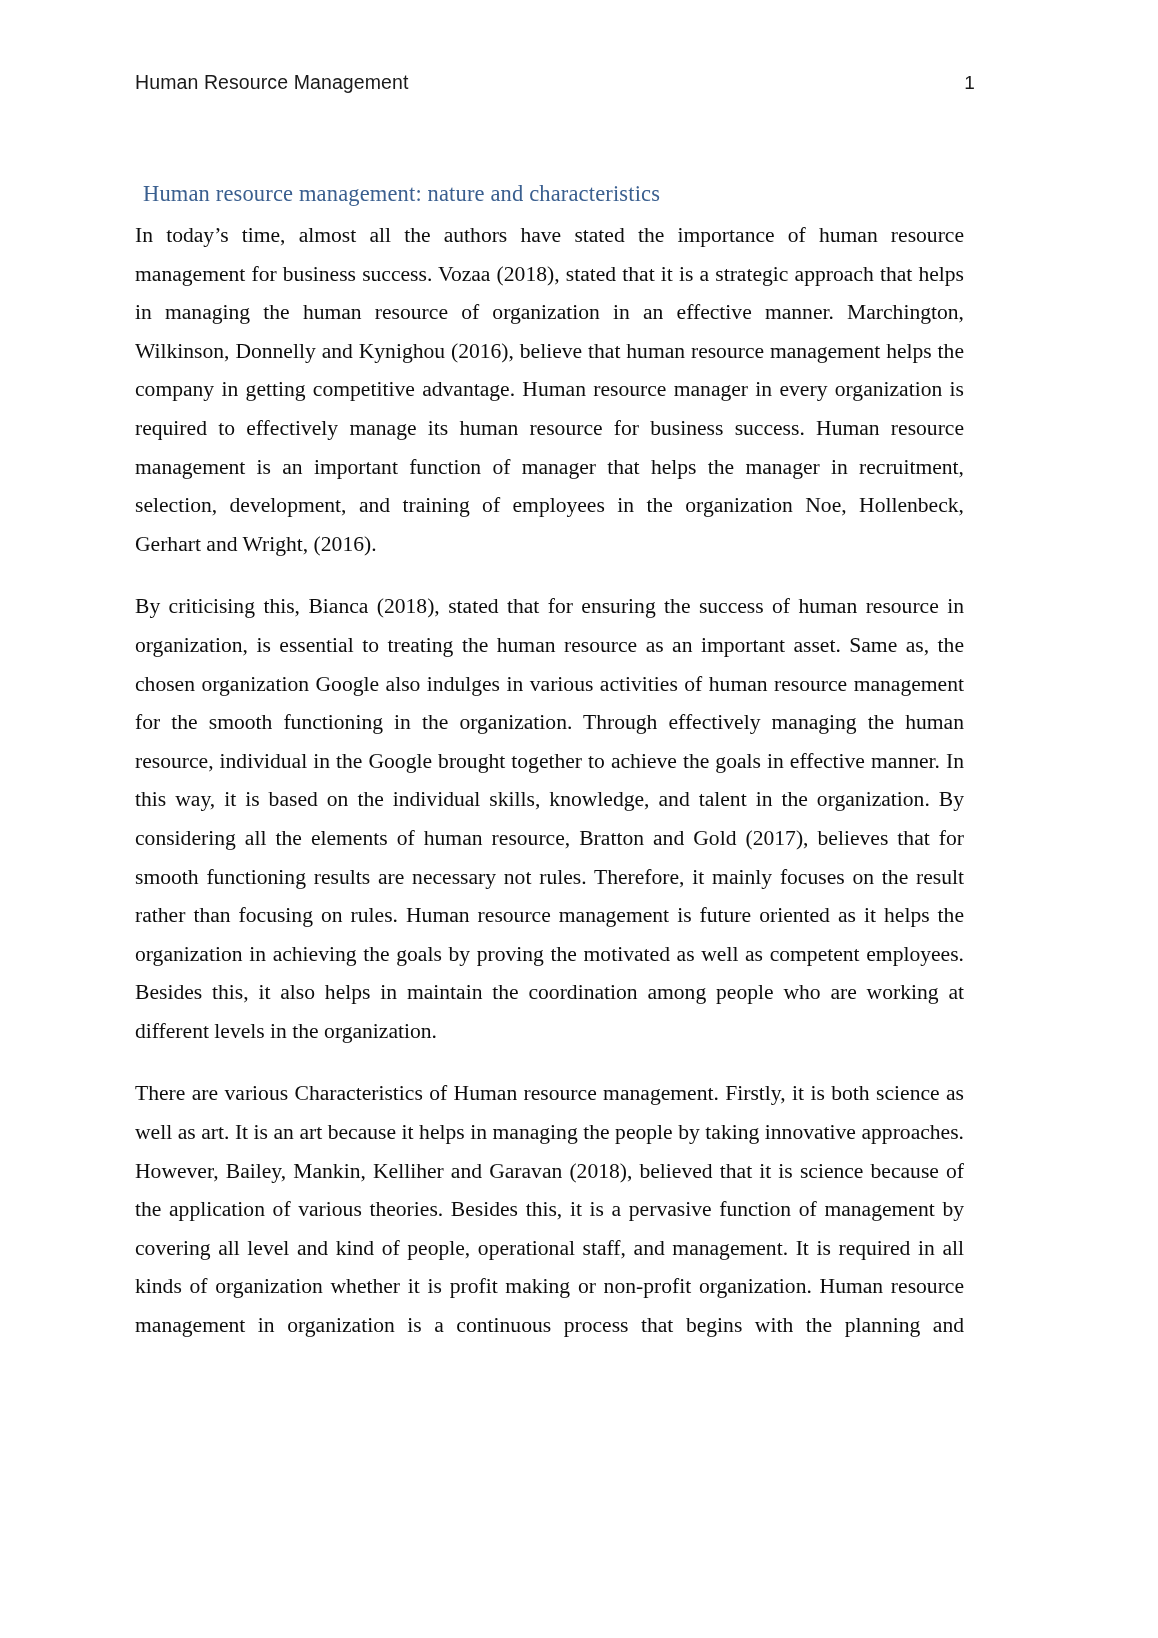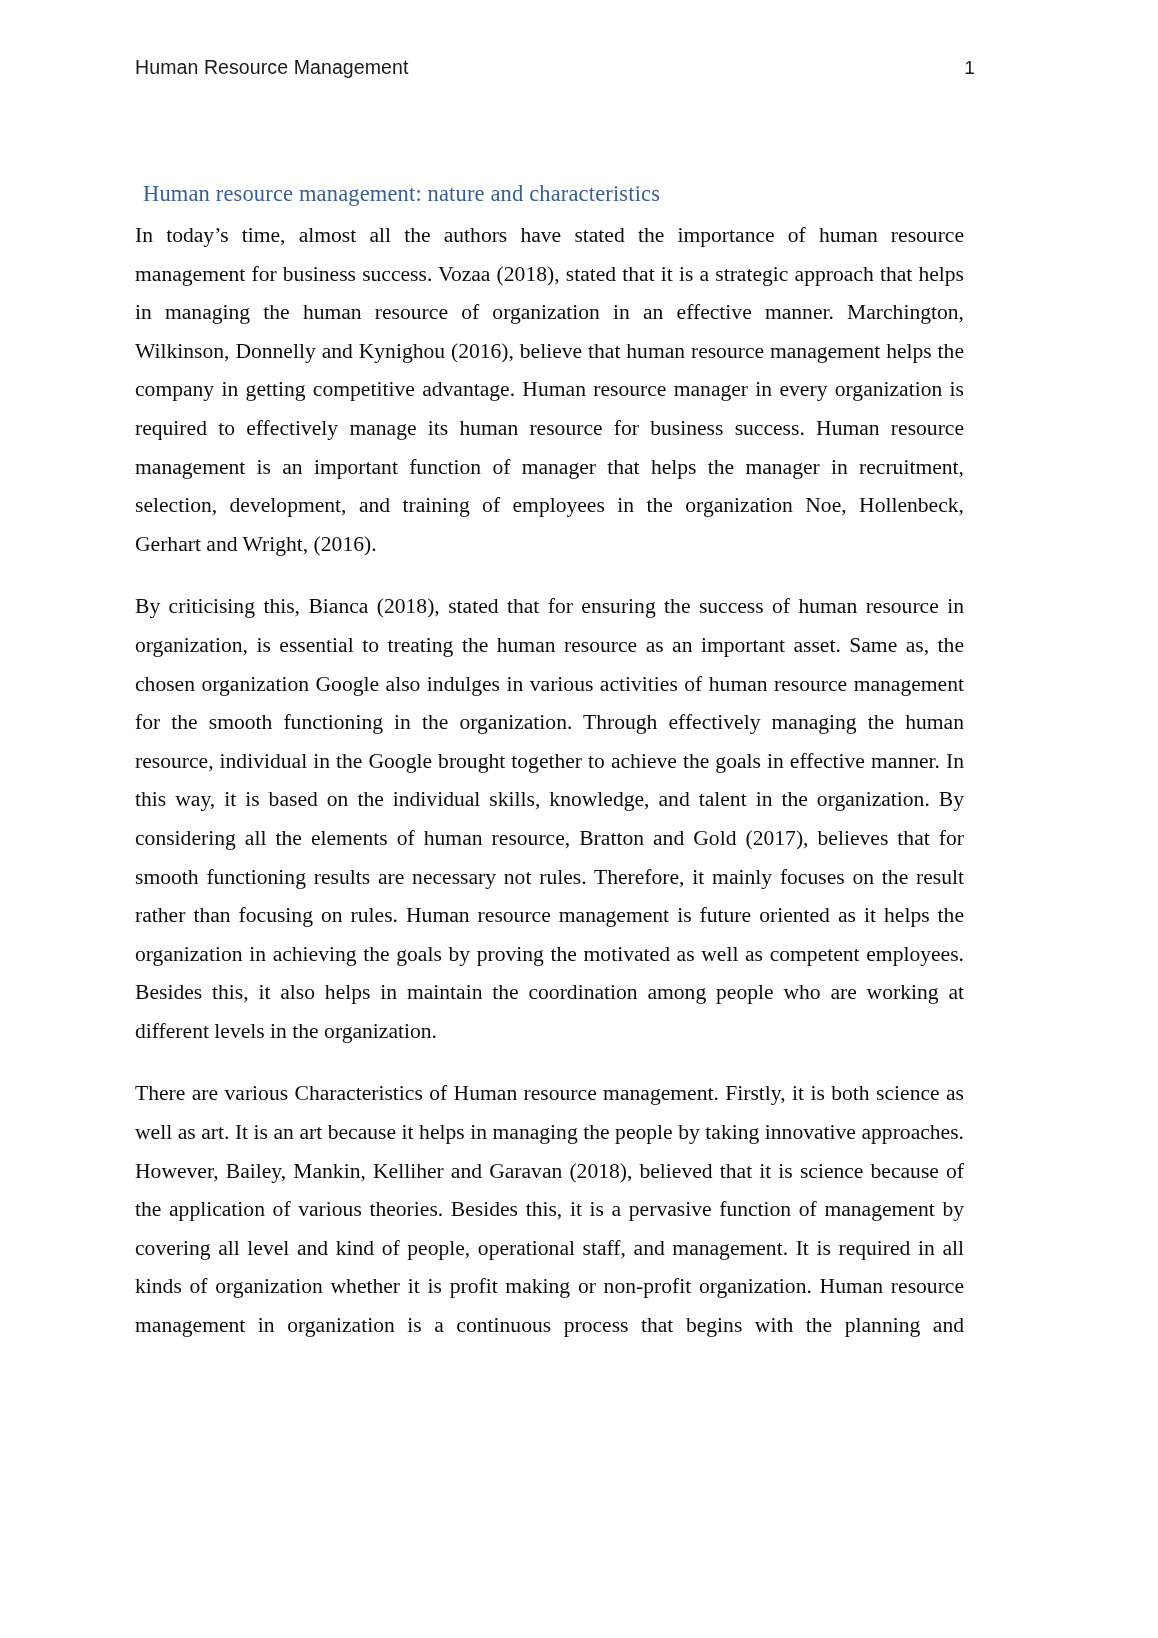--- a/index.html
+++ b/index.html
@@ -20,21 +20,21 @@
     width: 1158px;
     height: 1638px;
     background: #ffffff;
     box-sizing: border-box;
   }
 
   
   .page-header {
     position: absolute;
     left: 135px;
-    top: 55px;
+    top: 70px;
     width: 840px;
     display: flex;
     align-items: baseline;
     justify-content: space-between;
     font-family: "Liberation Sans", "DejaVu Sans", sans-serif;
     font-size: 19.5px;
     line-height: 24px;
     color: #1a1a1a;
     letter-spacing: 0.1px;
   }

